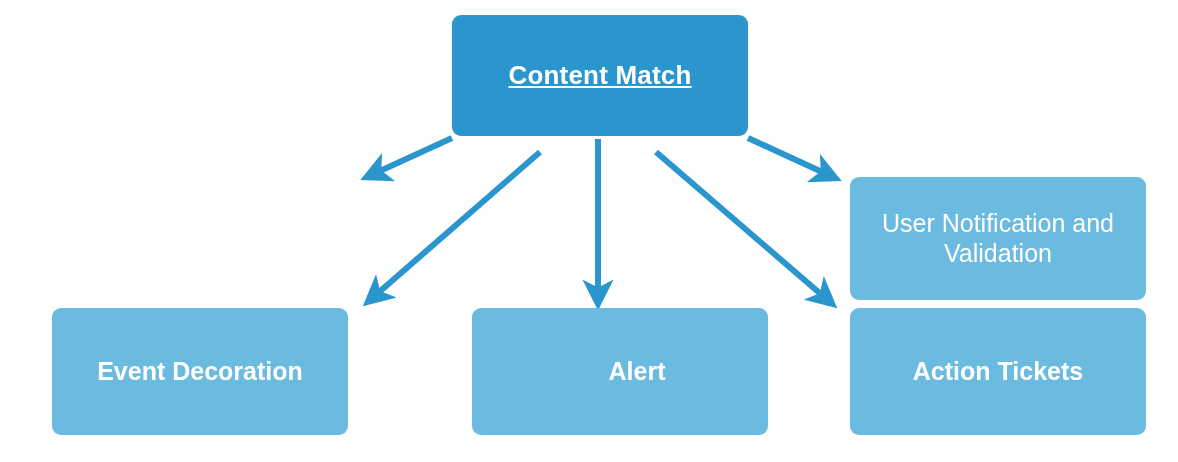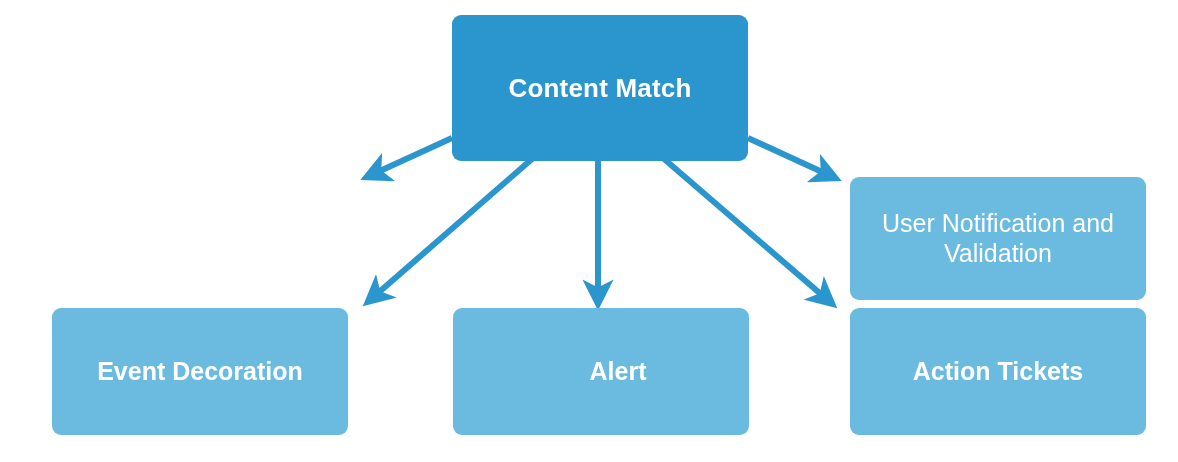--- a/index.html
+++ b/index.html
@@ -36,35 +36,36 @@
     border-radius: 9px;
     color: #ffffff;
     line-height: 1.18;
     padding: 6px 14px;
     -webkit-font-smoothing: antialiased;
   }
   .node-root {
     left: 452px;
     top: 15px;
     width: 296px;
-    height: 146px;
+    height: 121px;
     background: #2b95ce;
     font-size: 26px;
     font-weight: bold;
     letter-spacing: 0.2px;
+    text-decoration: underline;
   }
   .node-leaf {
     background: #6bbbe0;
     font-size: 25px;
     font-weight: normal;
     width: 296px;
     height: 127px;
   }
   .col-left   { left: 52px; }
-  .col-center { left: 453px; padding-left: 48px; }
+  .col-center { left: 472px; padding-left: 48px; }
   .col-right  { left: 850px; }
   .row-one { top: 177px; height: 123px; }
   .row-two { top: 308px; font-weight: bold; }
 </style>
 </head>
 <body>
 
 <div id="canvas">
 
   <svg id="arrow-layer" viewBox="0 0 1178 462" width="1178" height="462" xmlns="http://www.w3.org/2000/svg">

